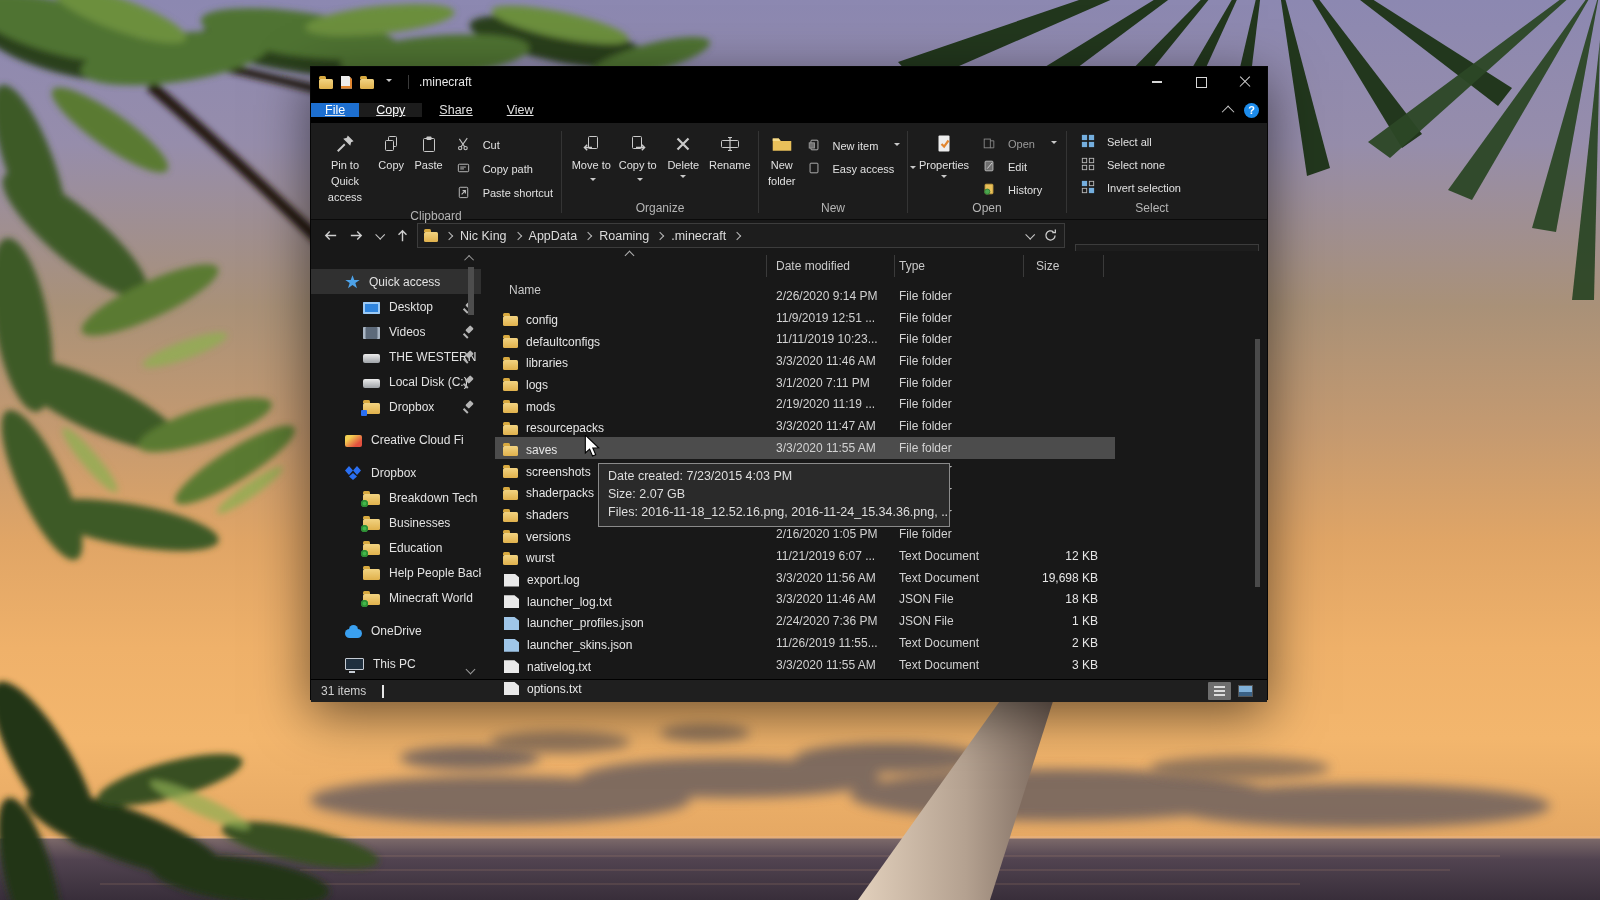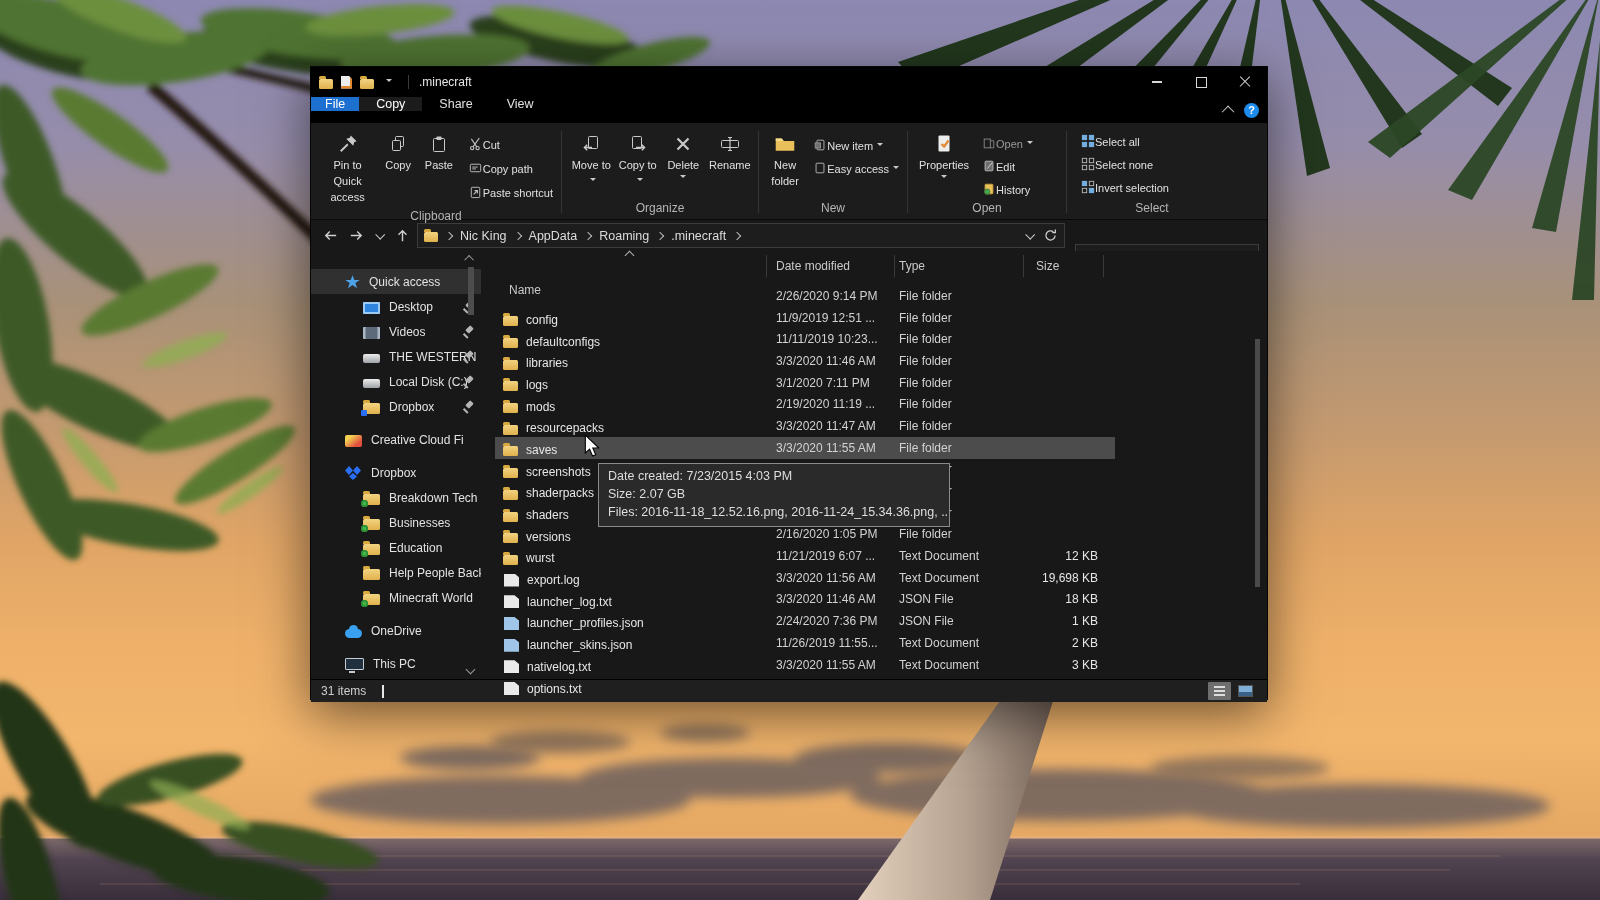--- a/index.html
+++ b/index.html
@@ -17,40 +17,40 @@
   .titletext{margin-left:10px;color:#e8e8e8;font-size:12px;}
   .qat-divider{width:1px;height:14px;background:#3a3a3a;margin-left:8px;}
   .wm-group{margin-left:auto;display:flex;height:30px;}
   .wmbtn{width:44px;height:30px;display:flex;align-items:center;justify-content:center;}
   .glyph-min{width:10px;height:1.4px;background:#d6d6d6;}
   .glyph-max{width:9px;height:9px;border:1.2px solid #d6d6d6;}
   .glyph-close{position:relative;width:12px;height:12px;}
   .glyph-close::before,.glyph-close::after{content:"";position:absolute;left:-1px;top:5px;width:14px;height:1.4px;background:#d6d6d6;}
   .glyph-close::before{transform:rotate(45deg);} .glyph-close::after{transform:rotate(-45deg);}
   
-  .tabbar{height:26px;background:#000;display:flex;align-items:flex-start;position:relative;}
+  .tabbar{height:26px;background:#000;display:flex;align-items:center;position:relative;text-decoration:underline;}
   .tab{padding:0 17px;display:flex;align-items:center;color:#e0e0e0;font-size:12.5px;}
   .tab.file{background:#1d6fd0;color:#fff;padding:0 14px;}
   .tab.active{background:#1c1c1c;color:#fff;}
   .tab-right{position:absolute;right:8px;top:0;height:26px;display:flex;align-items:center;gap:10px;}
   .chev{width:8px;height:8px;border-left:1.6px solid #c9c9c9;border-top:1.6px solid #c9c9c9;}
   .chev.up{transform:rotate(45deg) translateY(2px);}
   .helpdot{width:15px;height:15px;border-radius:50%;background:#1d8cec;color:#fff;font-size:11px;font-weight:bold;
            display:flex;align-items:center;justify-content:center;}
   
   .ribbon{height:97px;background:#1c1c1c;display:flex;border-bottom:1px solid #0a0a0a;box-sizing:border-box;}
   .rgroup{display:flex;flex-direction:column;}
   .rbody{flex:1;display:flex;align-items:flex-start;padding:5px 4px 0 6px;}
   .rlabel{text-align:center;color:#b5b5b5;font-size:12px;padding:1px 0 4px;}
   .vdiv{width:1px;background:#343434;margin:8px 0 6px;}
   .bigbtn{display:flex;flex-direction:column;align-items:center;text-align:center;color:#e0e0e0;
           font-size:11px;line-height:16px;padding:3px 3px;border-radius:2px;}
   .bigbtn .bicon{height:26px;display:flex;align-items:center;}
   .smallstack{display:flex;flex-direction:column;justify-content:flex-start;gap:7px;padding:8px 4px 0 8px;}
-  .smallbtn{display:flex;align-items:center;gap:0;font-size:11px;color:#e0e0e0;white-space:nowrap;}
+  .smallbtn{display:flex;align-items:center;gap:12px;font-size:11px;color:#e0e0e0;white-space:nowrap;}
   .dcaret{display:inline-block;width:0;height:0;border:3.5px solid transparent;border-top-color:#c9c9c9;margin-left:4px;vertical-align:1px;}
   .dcaret.block{margin:2px 0 0 0;}
   .dim{color:#9a9a9a;}
   
   .addressbar{height:31px;display:flex;align-items:center;background:#181818;padding:0 8px;gap:4px;}
   .navbtn{width:22px;height:24px;display:flex;align-items:center;justify-content:center;}
   .crumbbox{flex:1;height:23px;background:#1d1d1d;border:1px solid #3c3c3c;display:flex;align-items:center;
             padding:0 4px 0 6px;gap:7px;color:#dcdcdc;font-size:12.5px;}
   .crumb-sep{width:5px;height:5px;border-right:1.5px solid #b9b9b9;border-top:1.5px solid #b9b9b9;transform:rotate(45deg);margin:0 1px;}
   .crumb{white-space:nowrap;}

